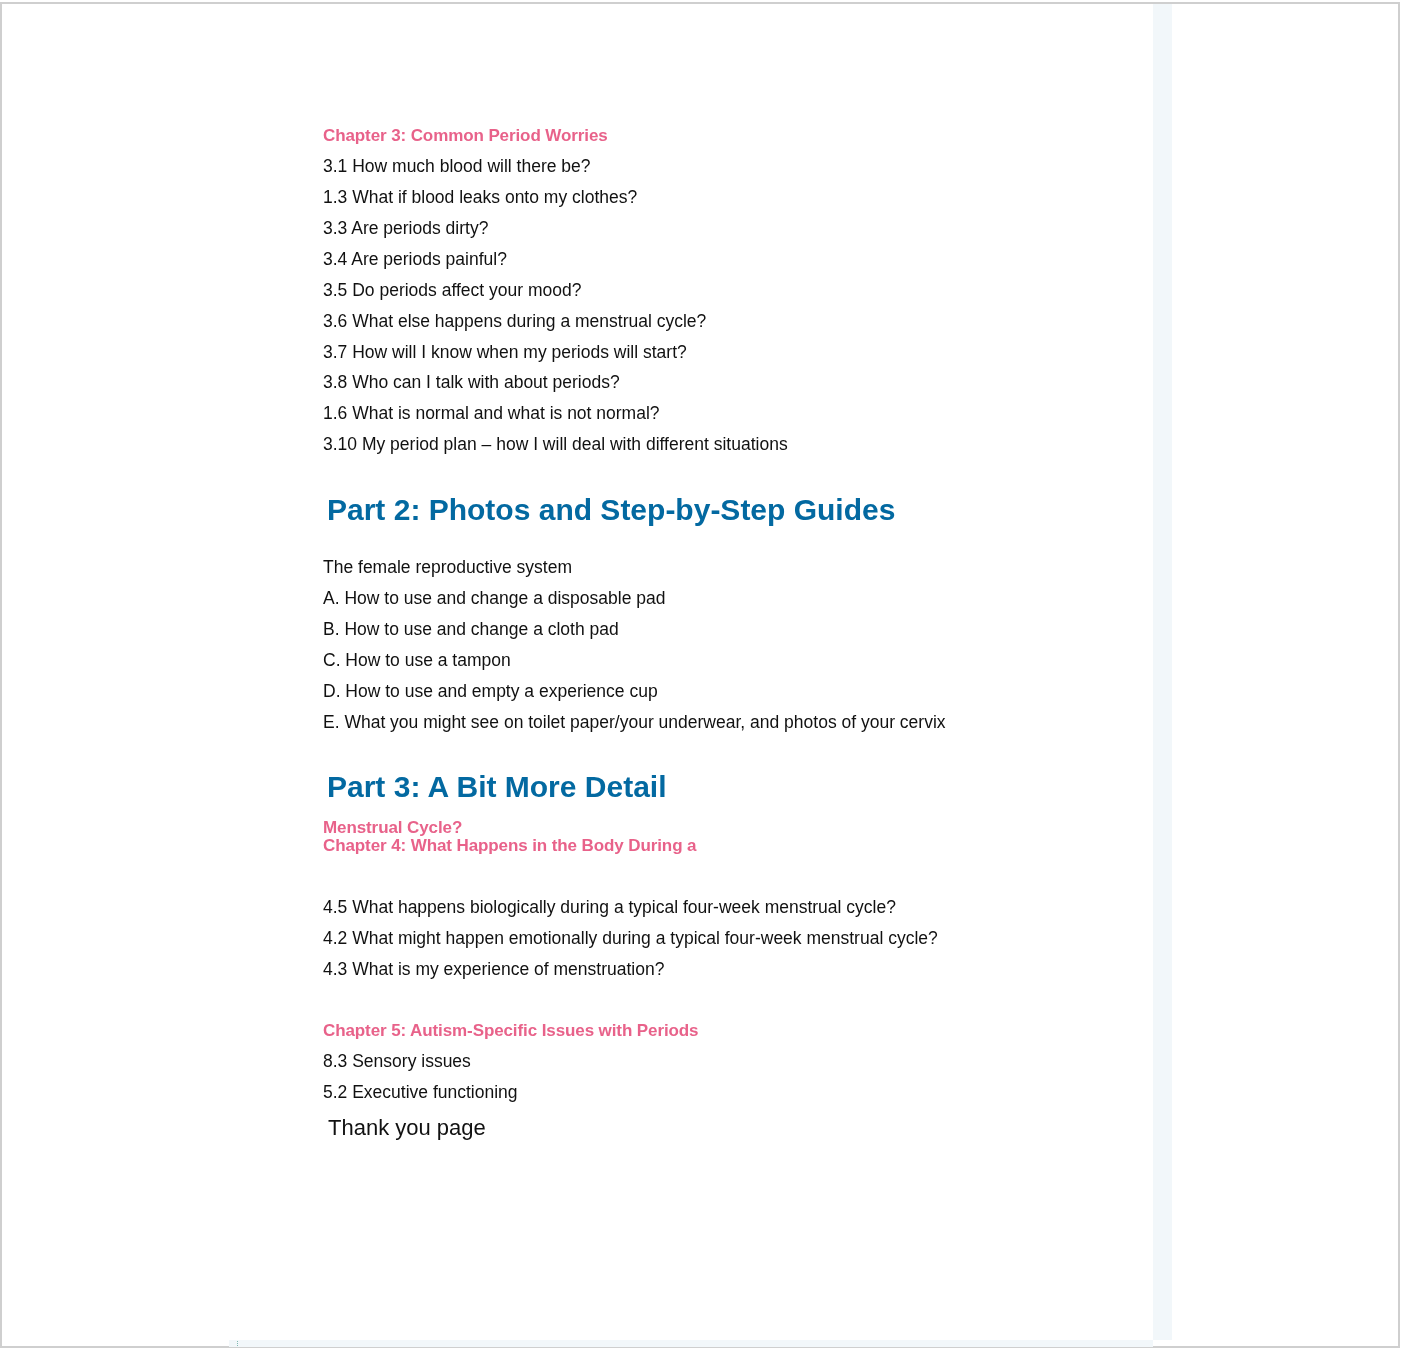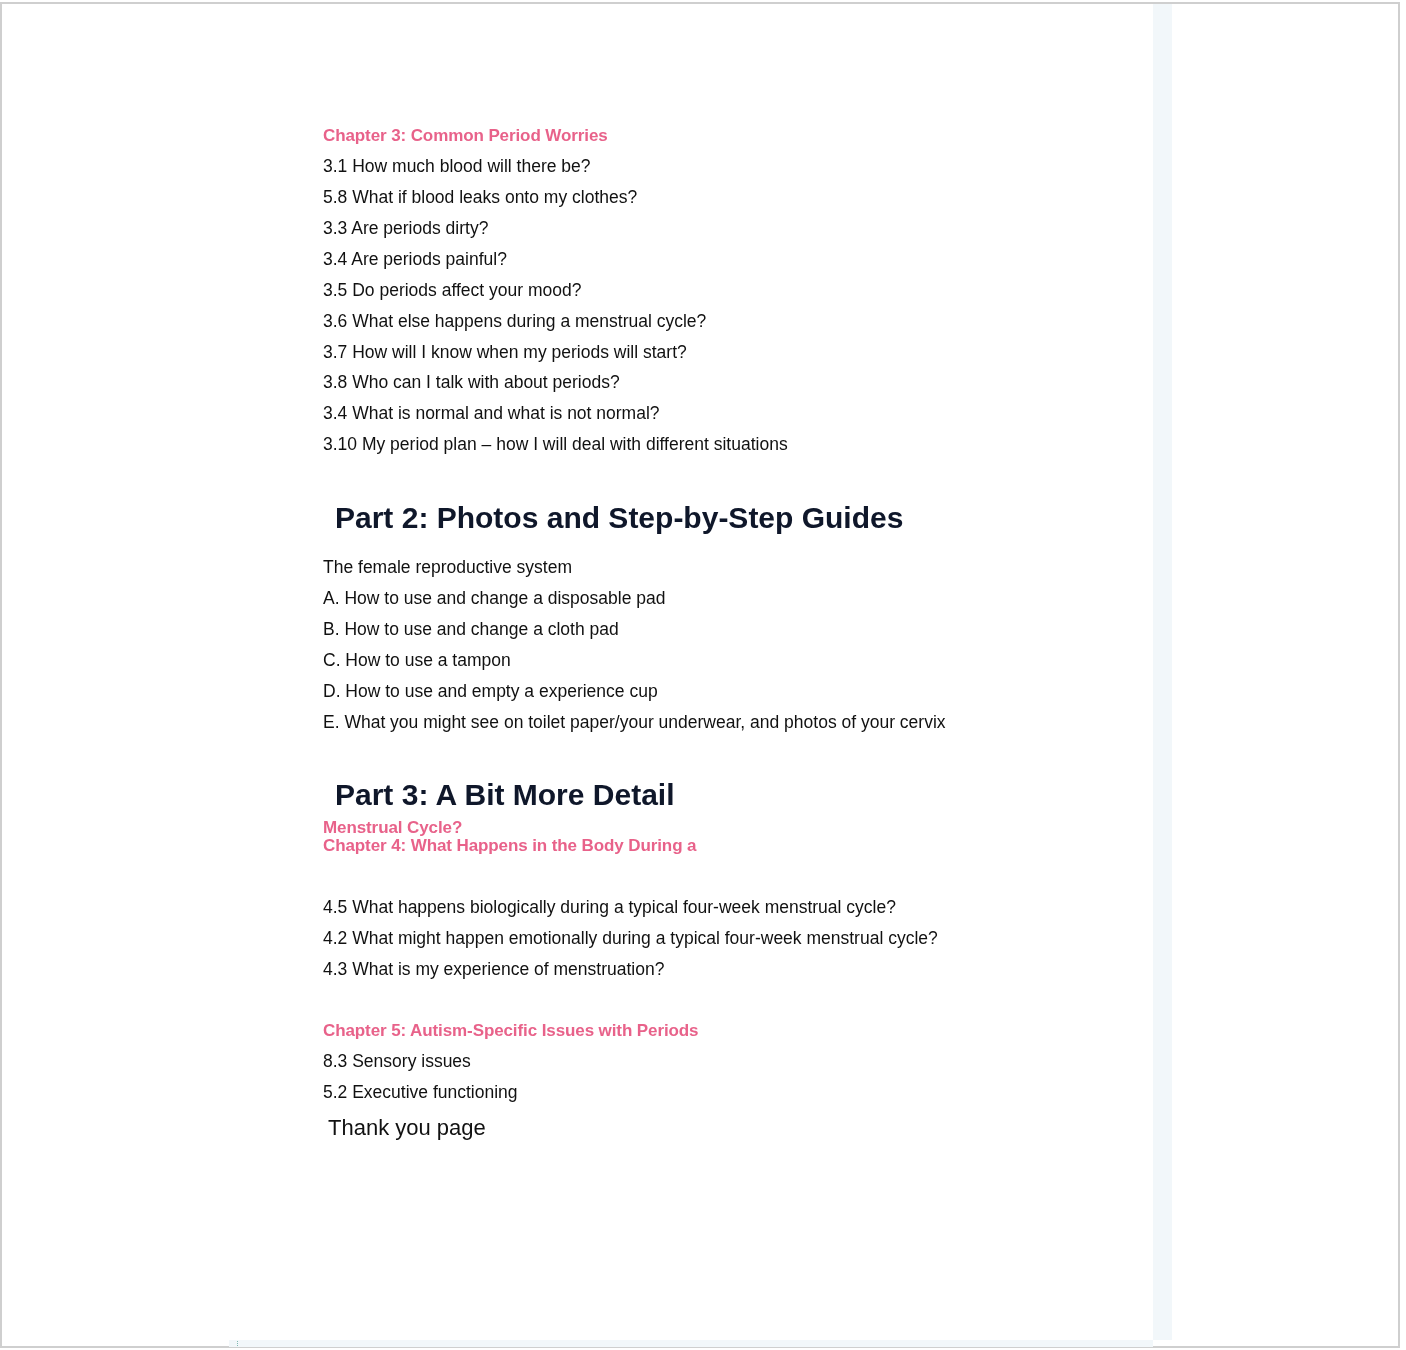--- a/index.html
+++ b/index.html
@@ -24,22 +24,22 @@
       position: absolute; left: 237px; top: 1341px; width: 1px; height: 5px;
       border-left: 1px dotted #7fb8b0;
     }
     .content { position: absolute; left: 323px; top: 0; width: 700px; }
     .h-chapter {
       position: absolute; left: 0; margin: 0;
       color: #e8628a; font-weight: bold; font-size: 17px; line-height: 31px;
       letter-spacing: -0.1px;
     }
     .h-part {
-      position: absolute; left: 0; margin: 12px;
-      color: #0f172a; font-weight: bold; font-size: 30px; line-height: 34px;
+      position: absolute; left: 0; margin: 4px;
+      color: #0369a1; font-weight: bold; font-size: 30px; line-height: 34px;
     }
     .item {
       position: absolute; left: 0; margin: 0; white-space: nowrap;
       color: #111; font-size: 17.5px; line-height: 22px; text-align: center;
     }
     .thanks {
       position: absolute; left: 0; margin: 5px;
       color: #111; font-size: 22px; line-height: 26px;
     }
   </style>
@@ -48,28 +48,28 @@
 
 <div class="frame"></div>
 <div class="side-strip"></div>
 <div class="bottom-strip"></div>
 <div class="bottom-mark"></div>
 
 <div class="content">
 
   <h2 class="h-chapter" style="top:120px">Chapter 3: Common Period Worries</h2>
   <p class="item" style="top:155px">3.1 How much blood will there be?</p>
-  <p class="item" style="top:186px">5.8 What if blood leaks onto my clothes?</p>
+  <p class="item" style="top:186px">1.3 What if blood leaks onto my clothes?</p>
   <p class="item" style="top:217px">3.3 Are periods dirty?</p>
   <p class="item" style="top:248px">3.4 Are periods painful?</p>
   <p class="item" style="top:279px">3.5 Do periods affect your mood?</p>
   <p class="item" style="top:310px">3.6 What else happens during a menstrual cycle?</p>
   <p class="item" style="top:341px">3.7 How will I know when my periods will start?</p>
   <p class="item" style="top:371px">3.8 Who can I talk with about periods?</p>
-  <p class="item" style="top:402px">3.4 What is normal and what is not normal?</p>
+  <p class="item" style="top:402px">1.6 What is normal and what is not normal?</p>
   <p class="item" style="top:433px">3.10 My period plan – how I will deal with different situations</p>
 
   <h1 class="h-part" style="top:489px">Part 2: Photos and Step-by-Step Guides</h1>
   <p class="item" style="top:556px">The female reproductive system</p>
   <p class="item" style="top:587px">A. How to use and change a disposable pad</p>
   <p class="item" style="top:618px">B. How to use and change a cloth pad</p>
   <p class="item" style="top:649px">C. How to use a tampon</p>
   <p class="item" style="top:680px">D. How to use and empty a experience cup</p>
   <p class="item" style="top:711px">E. What you might see on toilet paper/your underwear, and photos of your cervix</p>
 

